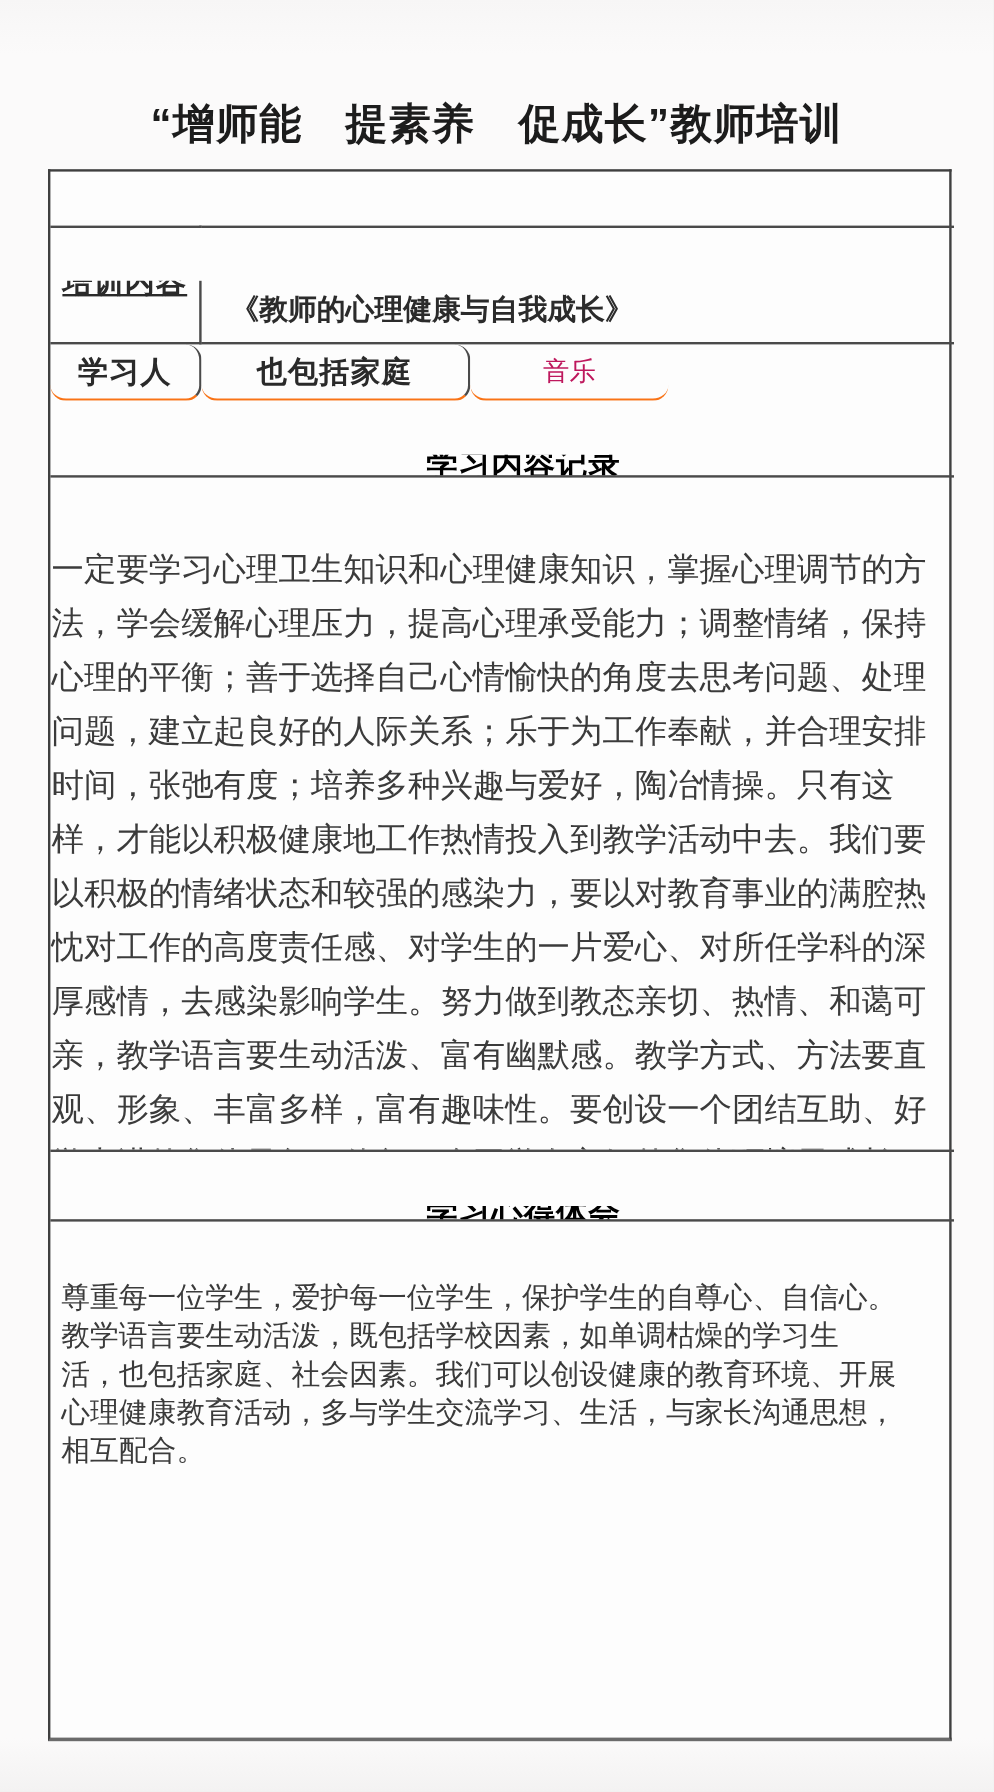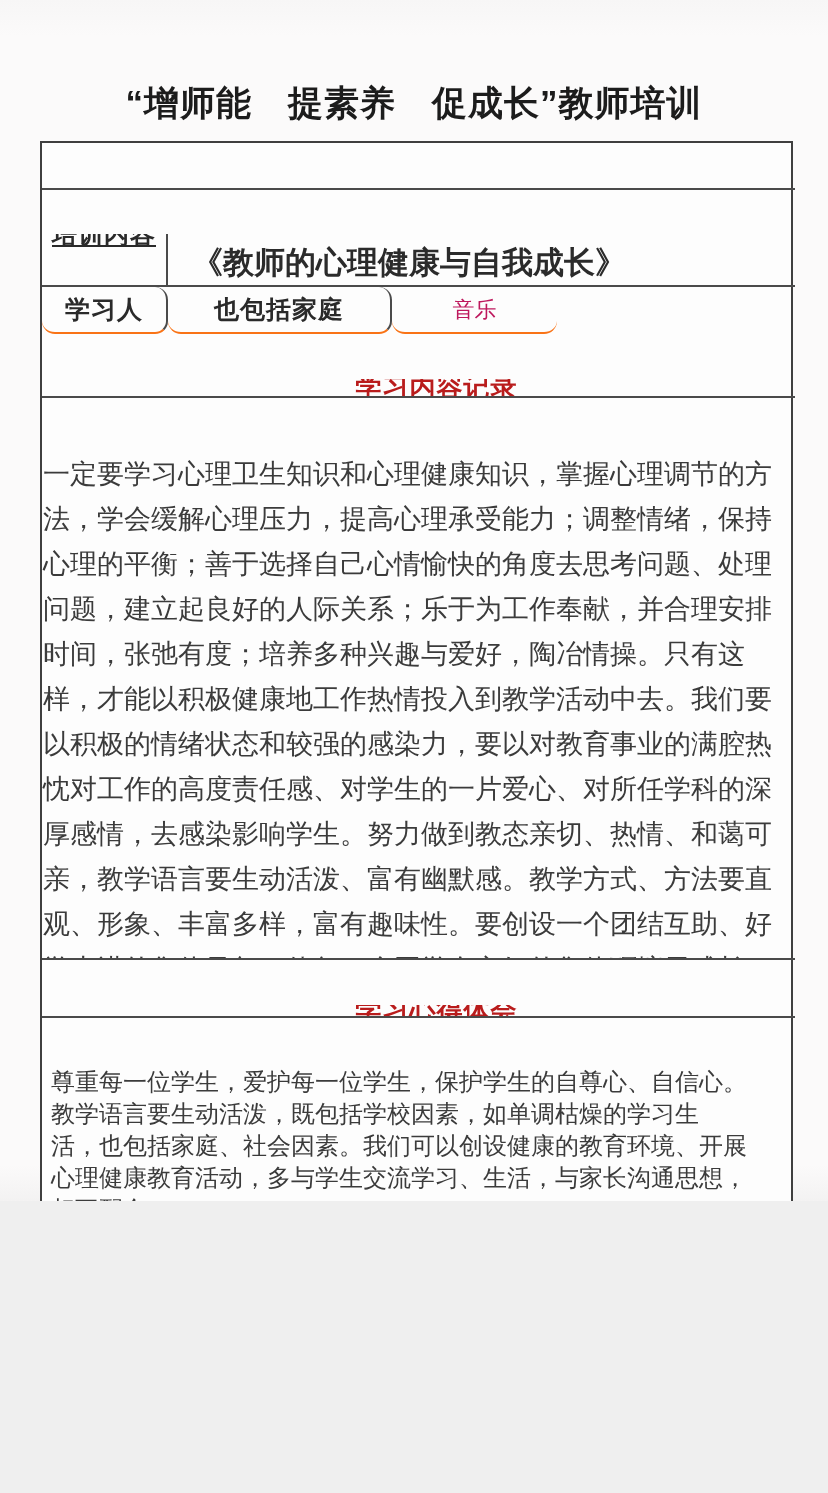--- a/index.html
+++ b/index.html
@@ -2,21 +2,21 @@
 <html lang="zh"><head>
 <meta charset="utf-8">
 <style>
   * { margin: 0; padding: 0; box-sizing: border-box; }
   html, body { background: #efefef; }
   body { font-family: "Liberation Sans", "DejaVu Sans", sans-serif; }
 
   .sheet {
     position: relative;
     width: 828px;
-    height: 1201px;
+    height: 1493px;
     margin: 0 auto;
     background: linear-gradient(180deg, #f7f6f6 0%, #fbfafa 3%, #fbfafa 97%, #f3f2f2 100%);
     overflow: hidden;
     color: #383838;
   }
 
   .doc-title {
     padding-top: 80px;
     text-align: center;
     font-size: 35px;
@@ -64,32 +64,32 @@
     display: flex;
     align-items: center;
     justify-content: center;
     font-size: 22px;
     font-weight: 500;
     color: #be185d;
   }
 
   .value-topleft {
     padding: 8px 0 0 24px;
-    font-size: 31px;
+    font-size: 24px;
     font-weight: 600;
     color: #2b2b2b;
   }
 
   .section-header {
     display: flex;
     align-items: center;
     justify-content: center;
     font-size: 26px;
     font-weight: 700;
-    color: #b91c1c;
+    color: #000000;
     letter-spacing: 1px;
     padding-left: 36px;
   }
 
   .para {
     white-space: pre-line;
     color: #3b3b3b;
   }
 
   .para-record {

